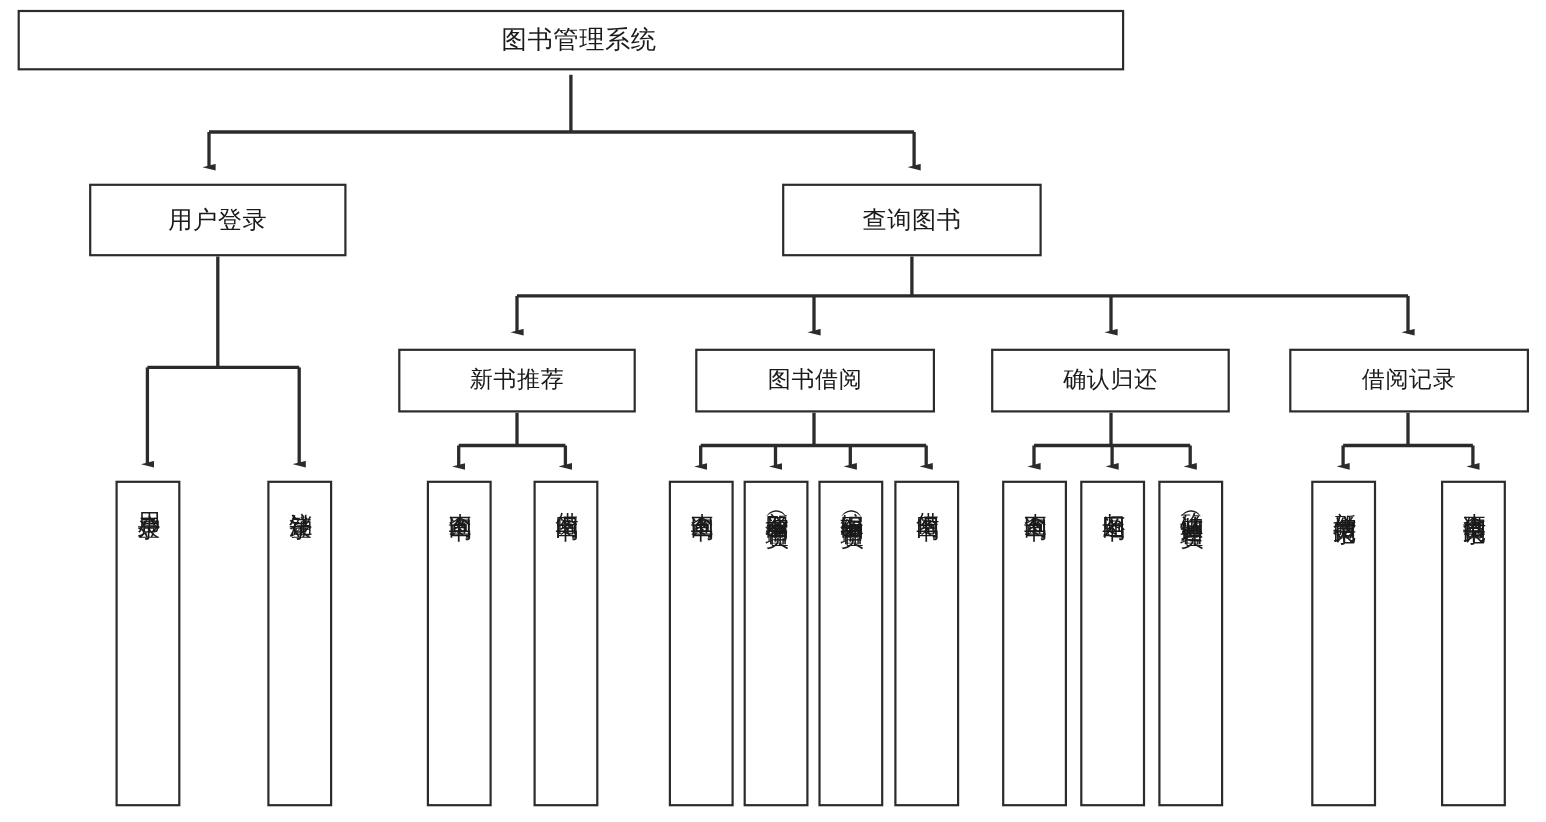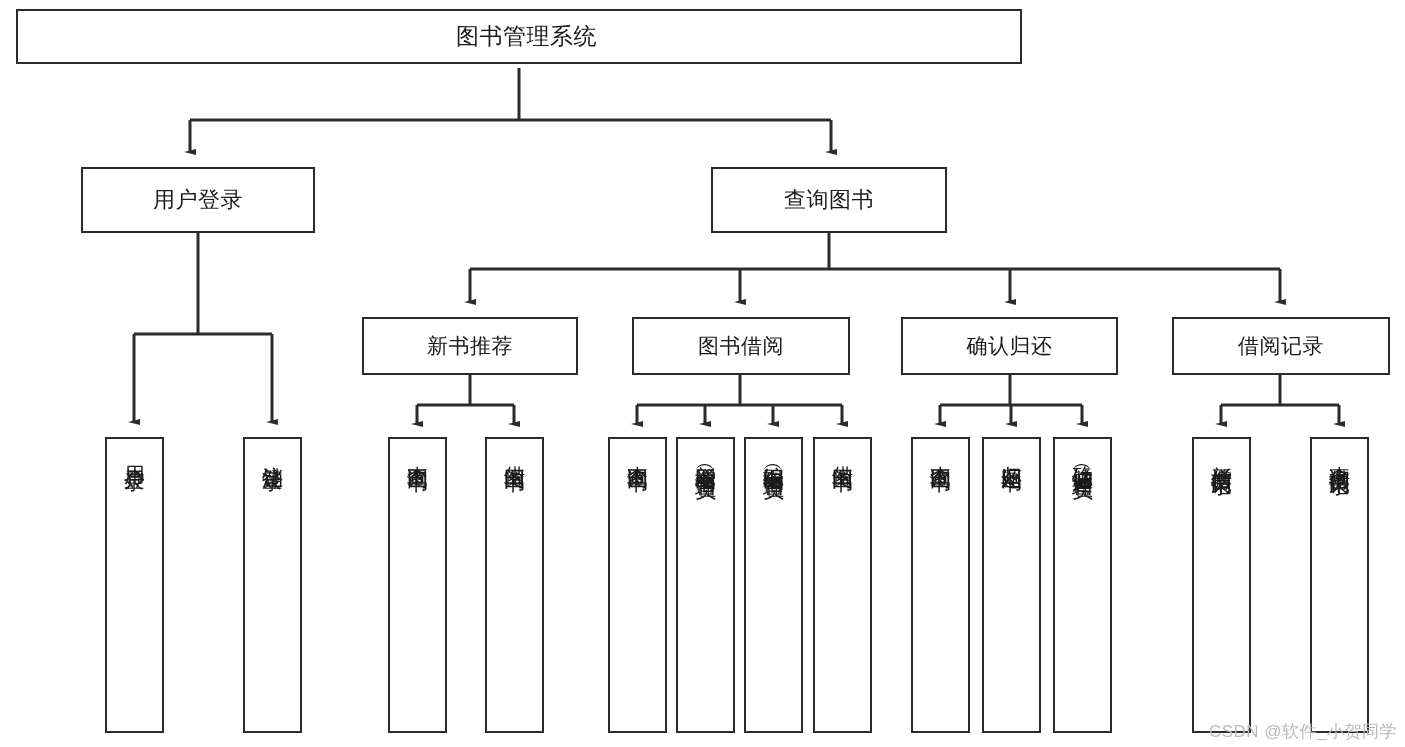--- a/index.html
+++ b/index.html
@@ -190,14 +190,13 @@
         <span class="node-label">确认归还（管理员）</span>
       </div>
       <div class="node leaf" style="left: 1192px; top: 437px; width: 59px; height: 296px;">
         <span class="node-label">新增借阅记录</span>
       </div>
       <div class="node leaf" style="left: 1310px; top: 437px; width: 59px; height: 296px;">
         <span class="node-label">查询借阅记录</span>
       </div>
     </div>
 
-  <div id="watermark">CSDN @软件_小贺同学</div>
 </div>
 
 </body></html>

